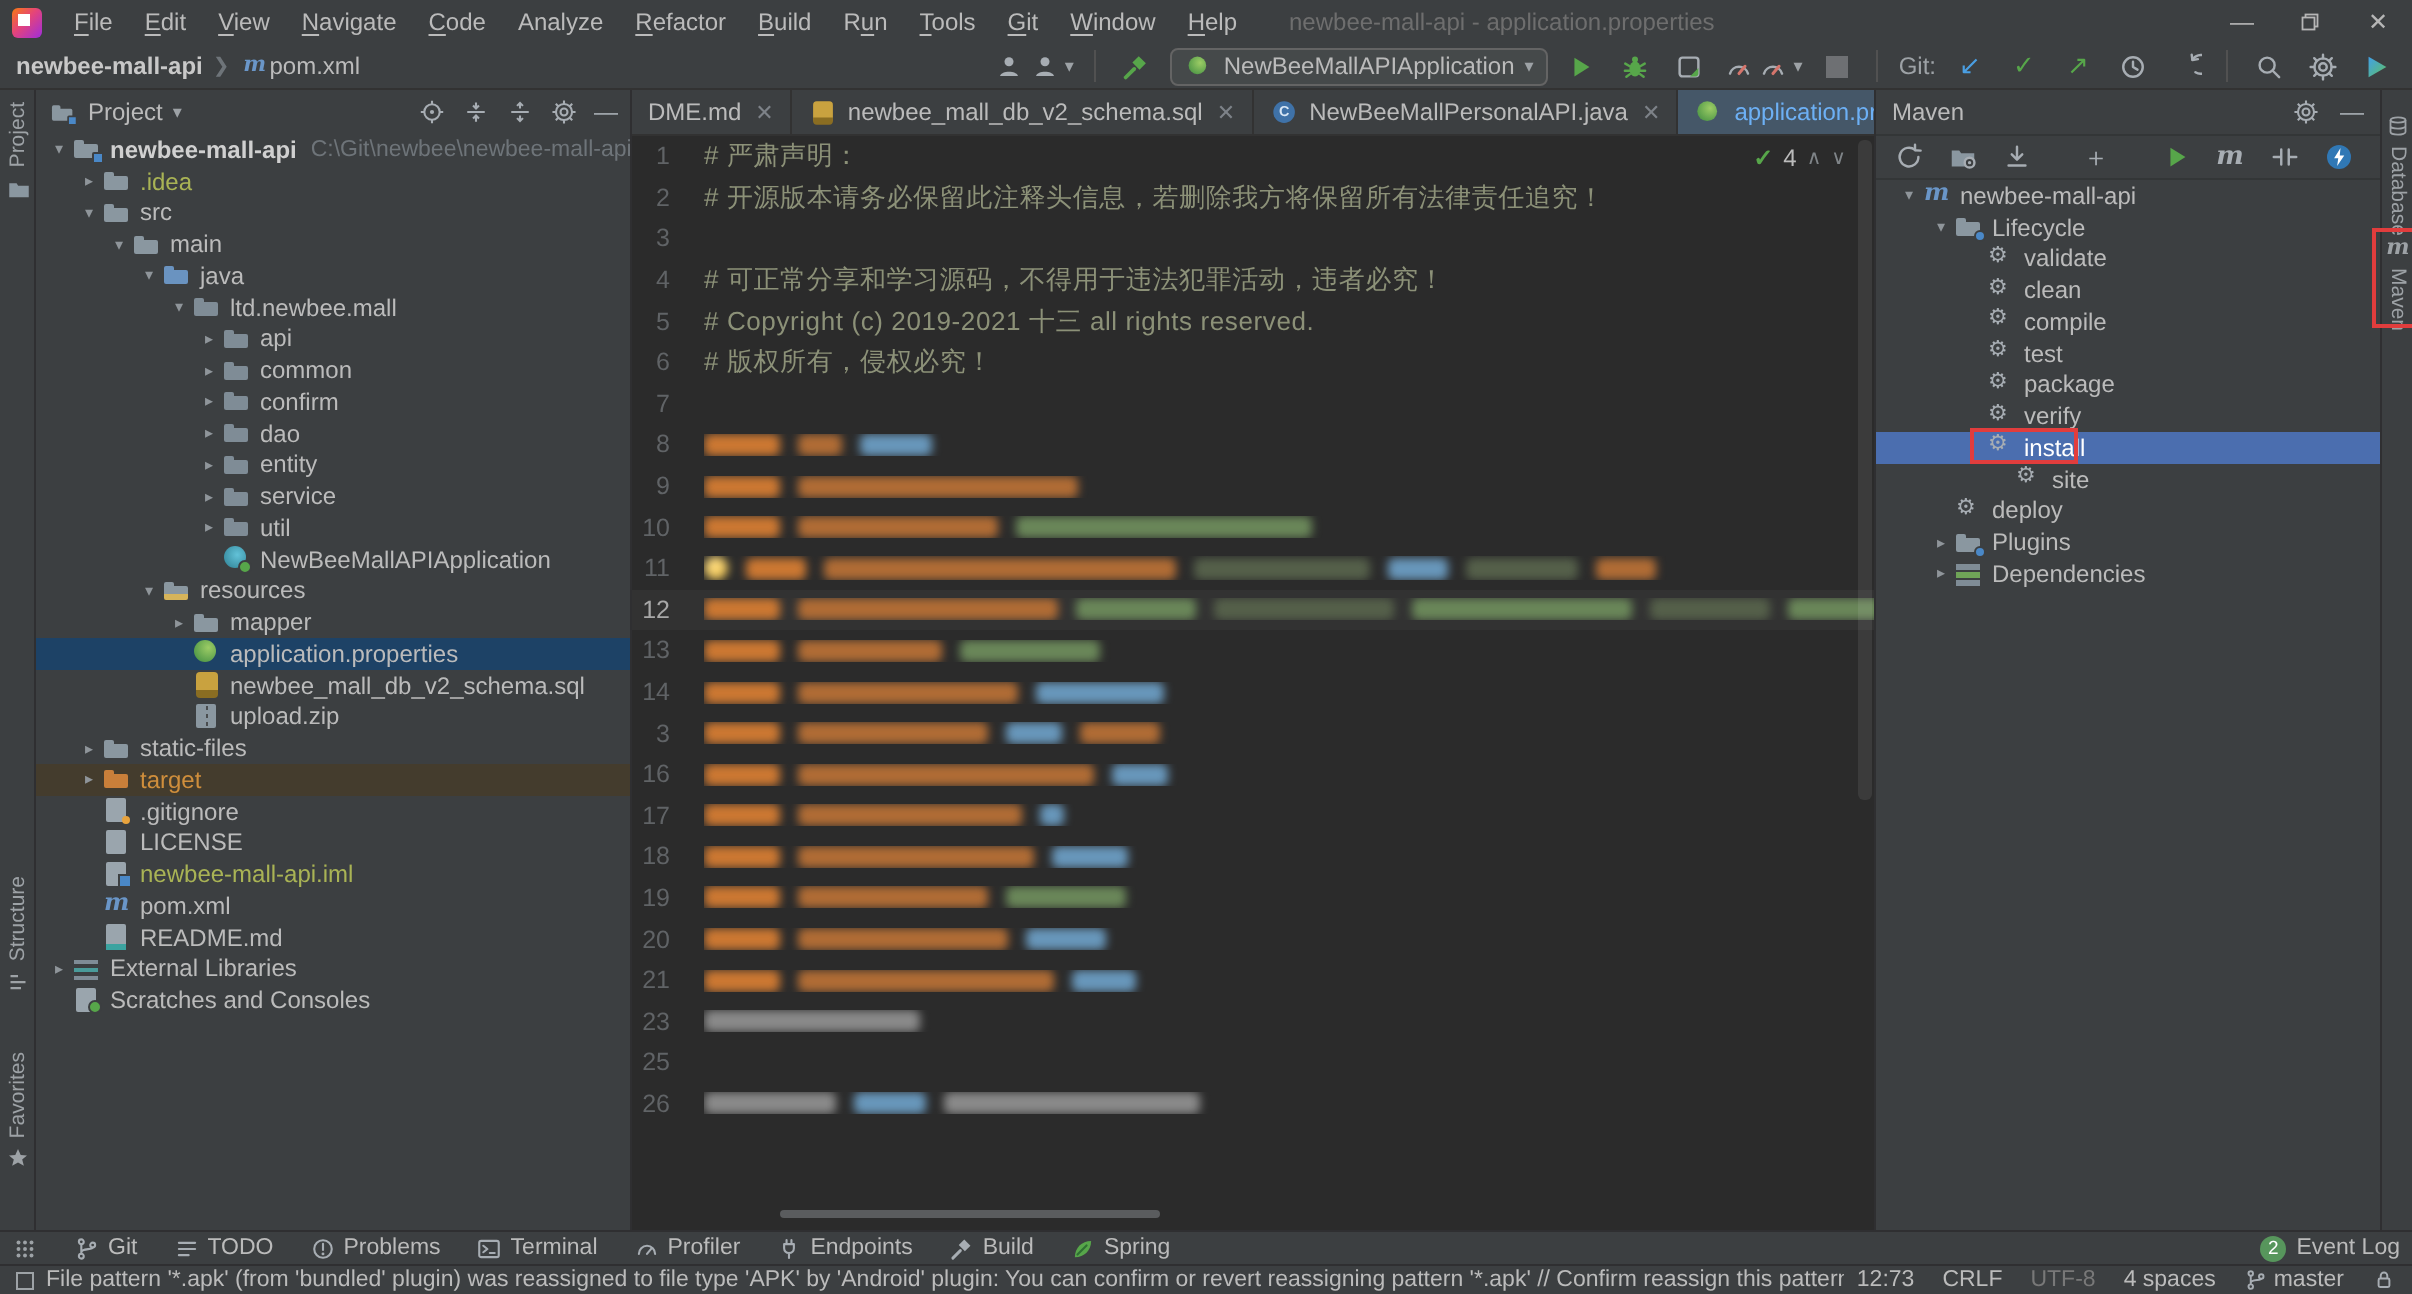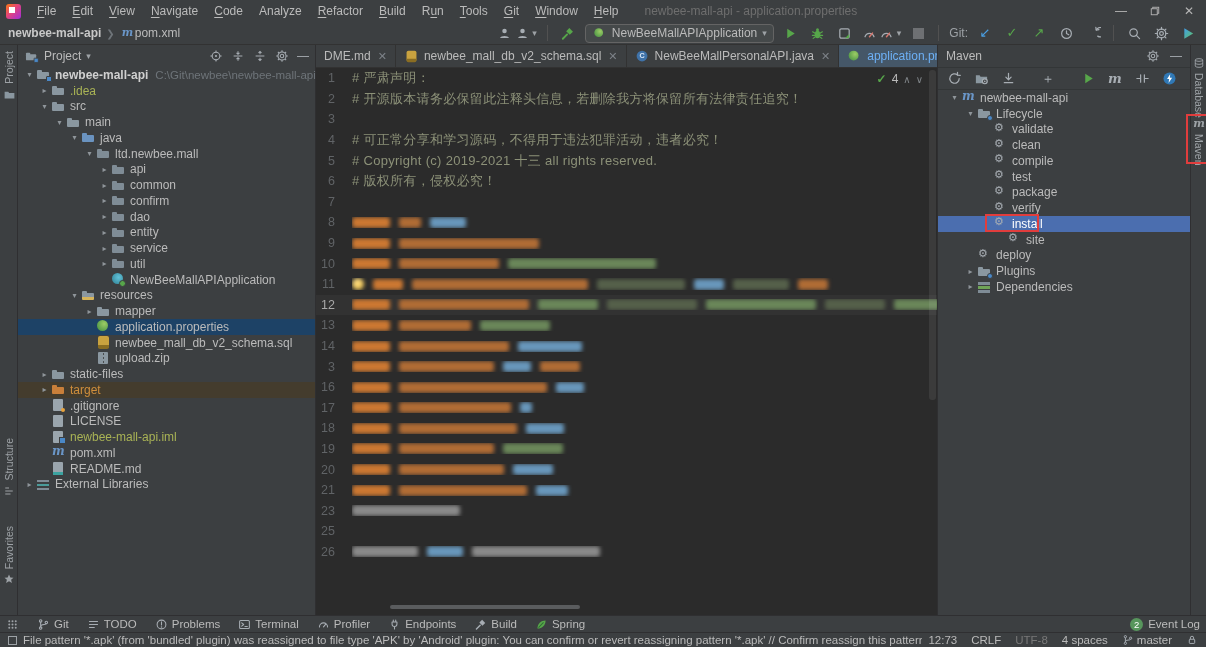--- a/index.html
+++ b/index.html
@@ -470,20 +470,25 @@
           <div class="trow" style="padding-left: 20px;">
             <span class="chev"></span>
             <span class="tico md"></span>
             <span class="lbl">README.md</span>
           </div>
           <div class="trow" style="padding-left: 5px;">
             <span class="chev">▸</span>
             <span class="tico lib"></span>
             <span class="lbl">External Libraries</span>
           </div>
+          <div class="trow" style="padding-left: 5px;">
+            <span class="chev"></span>
+            <span class="tico scratch"></span>
+            <span class="lbl">Scratches and Consoles</span>
+          </div>
         </div>
     </div>
 
     <div id="editor">
       <div id="tabbar">
           <div class="etab">
             <span>DME.md</span>
             <span class="close">✕</span>
           </div>
           <div class="etab">

